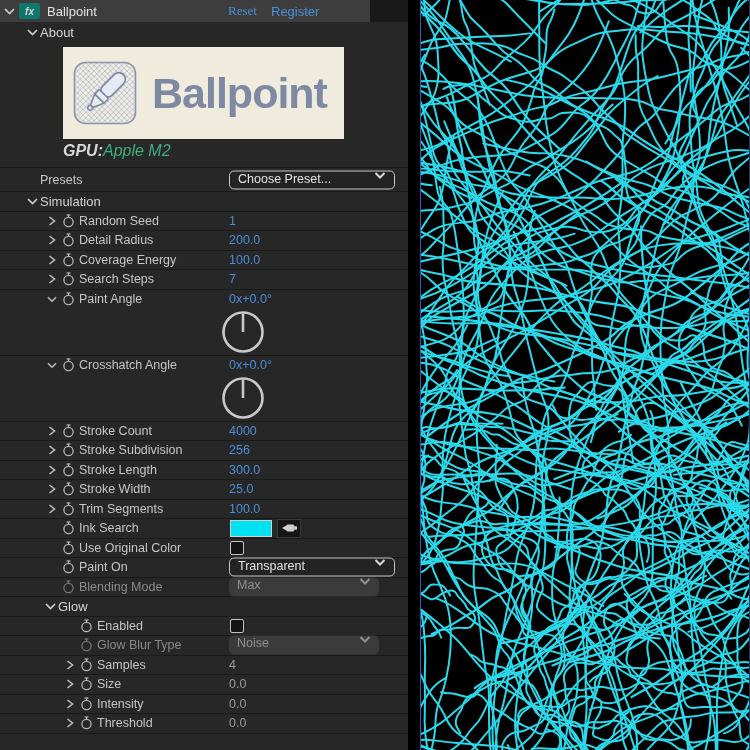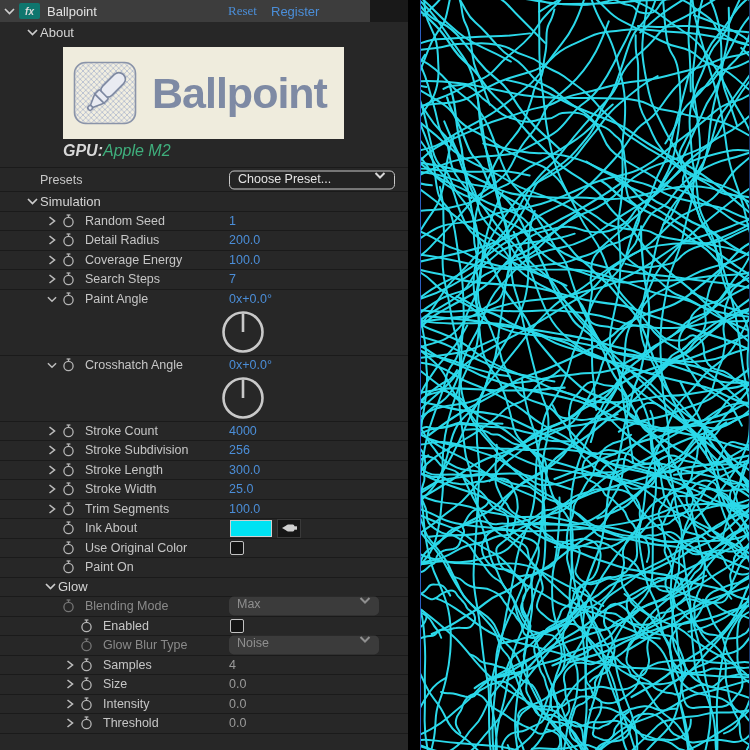--- a/index.html
+++ b/index.html
@@ -28,21 +28,21 @@
   .row{height:19.5px;box-sizing:border-box;border-bottom:1px solid #1a1a1a;
     display:flex;align-items:center;position:relative;font-size:12.5px;color:#c6c6c6;}
   .row.noline{border-bottom:none;}
   .sec-chevron{color:#cccccc;display:flex;margin-left:27px;}
   .glow-sec .sec-chevron{margin-left:45px;}
   .sec-label{margin-left:2px;color:#d4d4d4;font-size:13px;}
   .exp{width:16px;margin-left:44px;display:flex;justify-content:center;color:#bdbdbd;}
   .lvl2 .exp{margin-left:62px;}
   .stopwatch{width:17px;display:flex;justify-content:center;color:#b5b5b5;}
   .stopwatch.dim{color:#757575;}
-  .plabel{margin-left:8px;text-align:right;}
+  .plabel{margin-left:2px;text-align:right;}
   .plabel.dim{color:#8a8a8a;}
   .pvalue{position:absolute;left:229px;color:#4b8ed8;cursor:ew-resize;}
   .pvalue.gray{color:#9a9a9a;cursor:default;}
 
   
   .about-row{border-bottom:none;height:20px;}
   .about-content{height:121px;box-sizing:border-box;border-bottom:1px solid #1a1a1a;}
   .logo{margin:5px 0 0 63px;width:281px;height:92px;background:#efecdd;display:flex;
     align-items:center;}
   .logo-icon{margin-left:9px;flex:none;display:flex;}
@@ -355,21 +355,21 @@
 
     <div class="row">
       <span class="exp"></span>
       <span class="stopwatch">
           <svg width="13" height="14" viewBox="0 0 13 14">
             <circle cx="6.5" cy="8" r="4.6" fill="none" stroke="currentColor" stroke-width="1.3"></circle>
             <line x1="6.5" y1="1" x2="6.5" y2="3.4" stroke="currentColor" stroke-width="1.3"></line>
             <line x1="4.6" y1="1" x2="8.4" y2="1" stroke="currentColor" stroke-width="1.3"></line>
           </svg>
         </span>
-      <span class="plabel">Ink About</span>
+      <span class="plabel">Ink Search</span>
       <span class="swatch" style="background: rgb(0, 226, 242);"></span>
       <span class="eyedropper-btn">
         <svg width="17" height="12" viewBox="0 0 17 12">
             <path d="M1 6 L6.2 3.1 L6.2 8.9 Z" fill="currentColor"></path>
             <rect x="5.4" y="2.6" width="8" height="6.8" rx="1.6" fill="currentColor"></rect>
             <rect x="13" y="4.3" width="3" height="3.4" fill="currentColor"></rect>
           </svg>
       </span>
     </div>
 
@@ -389,49 +389,57 @@
     <div class="row">
       <span class="exp"></span>
       <span class="stopwatch">
           <svg width="13" height="14" viewBox="0 0 13 14">
             <circle cx="6.5" cy="8" r="4.6" fill="none" stroke="currentColor" stroke-width="1.3"></circle>
             <line x1="6.5" y1="1" x2="6.5" y2="3.4" stroke="currentColor" stroke-width="1.3"></line>
             <line x1="4.6" y1="1" x2="8.4" y2="1" stroke="currentColor" stroke-width="1.3"></line>
           </svg>
         </span>
       <span class="plabel">Paint On</span>
-    </div>
-
-    <div class="row glow-sec">
-      <span class="sec-chevron">
-        <svg width="11" height="7" viewBox="0 0 11 7">
-            <path d="M1 1 L5.5 5.5 L10 1" fill="none" stroke="currentColor" stroke-width="1.7"></path>
-          </svg>
-      </span>
-      <span class="sec-label">Glow</span>
+      <div class="dropdown">
+        <span>Transparent</span>
+        <span class="dd-chevron">
+          <svg width="12" height="8" viewBox="0 0 12 8">
+              <path d="M1.5 1.5 L6 6 L10.5 1.5" fill="none" stroke="currentColor" stroke-width="2"></path>
+            </svg>
+        </span>
+      </div>
     </div>
 
     <div class="row">
       <span class="exp"></span>
       <span class="stopwatch dim">
           <svg width="13" height="14" viewBox="0 0 13 14">
             <circle cx="6.5" cy="8" r="4.6" fill="none" stroke="currentColor" stroke-width="1.3"></circle>
             <line x1="6.5" y1="1" x2="6.5" y2="3.4" stroke="currentColor" stroke-width="1.3"></line>
             <line x1="4.6" y1="1" x2="8.4" y2="1" stroke="currentColor" stroke-width="1.3"></line>
           </svg>
         </span>
       <span class="plabel dim">Blending Mode</span>
       <div class="dropdown disabled">
         <span>Max</span>
         <span class="dd-chevron">
           <svg width="12" height="8" viewBox="0 0 12 8">
               <path d="M1.5 1.5 L6 6 L10.5 1.5" fill="none" stroke="currentColor" stroke-width="2"></path>
             </svg>
         </span>
       </div>
+    </div>
+
+    <div class="row glow-sec">
+      <span class="sec-chevron">
+        <svg width="11" height="7" viewBox="0 0 11 7">
+            <path d="M1 1 L5.5 5.5 L10 1" fill="none" stroke="currentColor" stroke-width="1.7"></path>
+          </svg>
+      </span>
+      <span class="sec-label">Glow</span>
     </div>
 
     <div class="row lvl2">
       <span class="exp"></span>
       <span class="stopwatch">
           <svg width="13" height="14" viewBox="0 0 13 14">
             <circle cx="6.5" cy="8" r="4.6" fill="none" stroke="currentColor" stroke-width="1.3"></circle>
             <line x1="6.5" y1="1" x2="6.5" y2="3.4" stroke="currentColor" stroke-width="1.3"></line>
             <line x1="4.6" y1="1" x2="8.4" y2="1" stroke="currentColor" stroke-width="1.3"></line>
           </svg>

